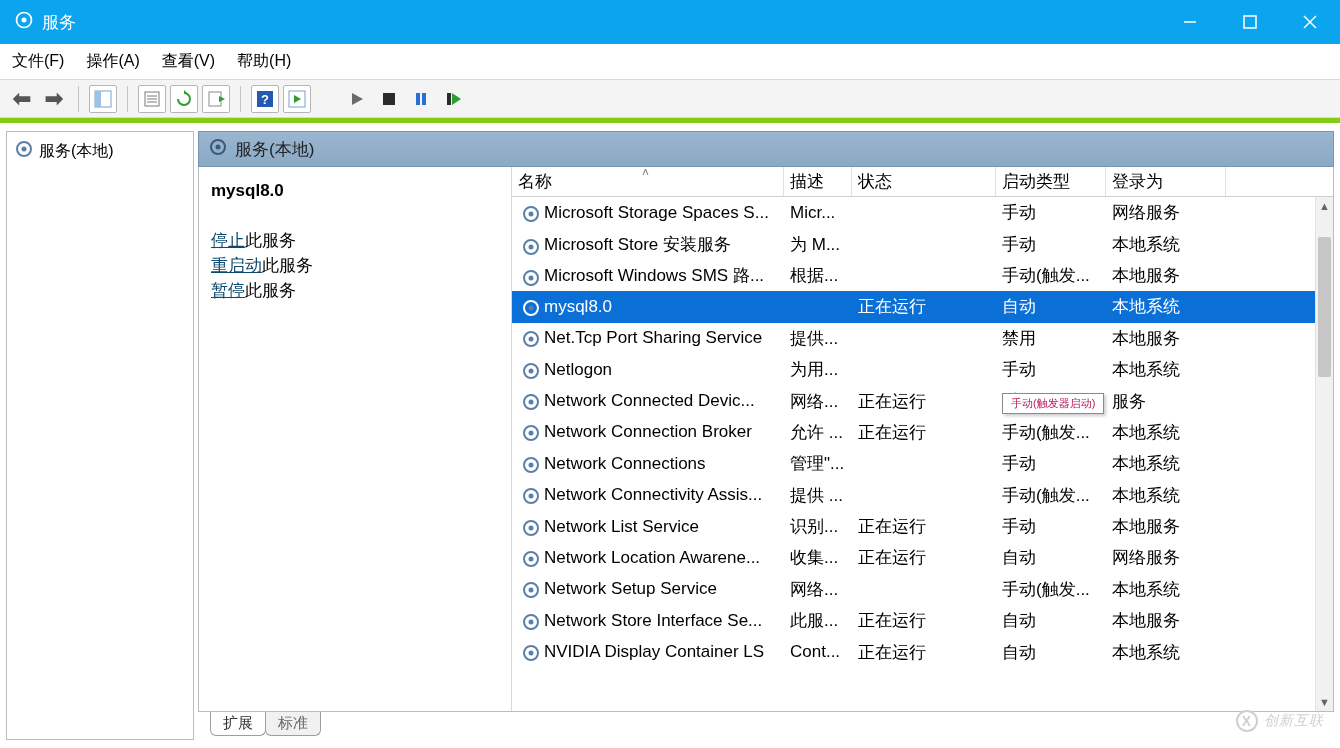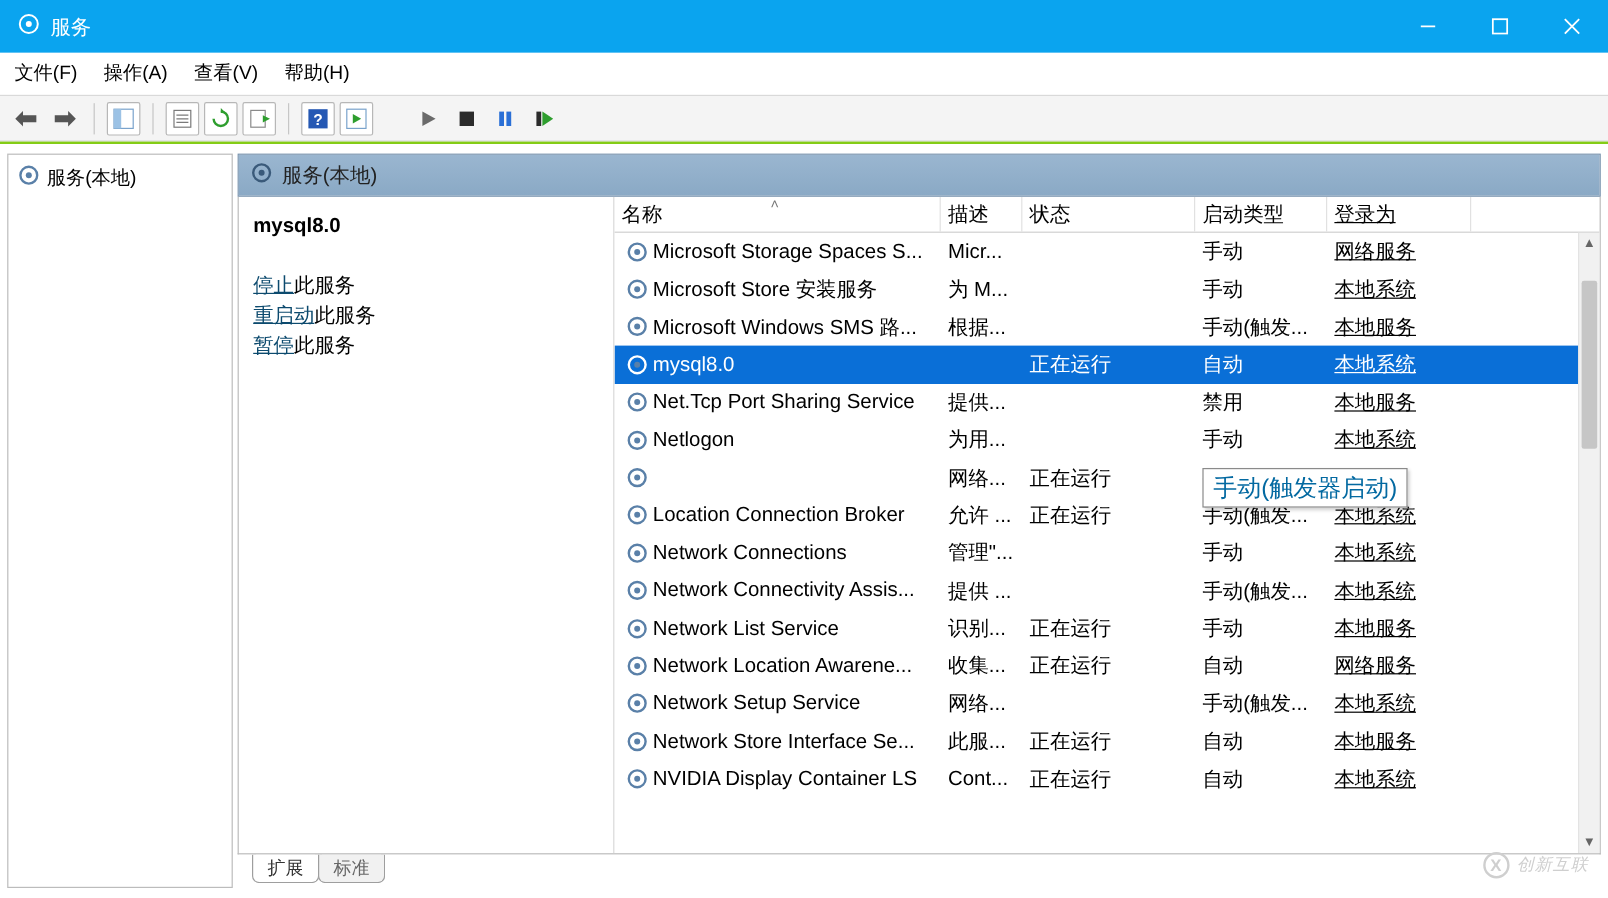--- a/index.html
+++ b/index.html
@@ -74,21 +74,21 @@
   .tool-btn.boxed {
     border: 1px solid #b7b7b7;
     background: #fff;
   }
   .arrow-lg { font-size: 22px; color:#555; font-weight: bold; }
 
   
   .content {
     display: flex;
     height: calc(748px - 44px - 36px - 38px);
-    border-top: 2px solid #84cc16;
+    border-top: 5px solid #84cc16;
   }
   .left-pane {
     width: 188px;
     border: 1px solid #bcbcbc;
     margin: 8px 4px 8px 6px;
     background: #fff;
     padding: 8px 8px;
   }
   .tree-node {
     display:flex; align-items:center; gap:6px;
@@ -178,25 +178,25 @@
     text-overflow: ellipsis;
   }
   .row.selected {
     background: #0a6fd7;
     color: #fff;
   }
   .row .svc-icon { display:flex; align-items:center; padding-left:4px; }
   .row.selected .svc-icon svg circle.outer { stroke: #fff; }
 
   
-  .c-name { width: 272px; display:flex; align-items:center; gap:4px;}
+  .c-name { width: 272px; display:flex; align-items:flex-end; gap:4px;}
   .c-desc { width: 68px; }
   .c-stat { width: 144px; }
   .c-start{ width: 110px; }
-  .c-logon{ width: 120px; text-decoration: underline; }
+  .c-logon{ width: 120px; }
 
   
   .vscroll {
     position:absolute;
     top:30px; right:0; bottom:0;
     width: 18px;
     background: #f1f1f1;
     border-left: 1px solid #e3e3e3;
   }
   .vscroll .thumb {
@@ -213,23 +213,23 @@
   }
   .vscroll .up { top:0; }
   .vscroll .down{ bottom:0; }
 
   
   .tooltip {
     position: absolute;
     background: #fff;
     border: 1px solid #8a8a8a;
     padding: 2px 8px;
-    font-size: 20px;
+    font-size: 11px;
     box-shadow: 2px 2px 3px rgba(0,0,0,.2);
-    color:#0369a1;
+    color:#be185d;
     white-space: nowrap;
     z-index: 5;
   }
 
   
   .tab-strip {
     height: 28px;
     display:flex;
     align-items:flex-start;
     padding-left: 12px;
@@ -519,35 +519,36 @@
               <div class="col c-logon">本地系统</div>
             </div>
             <div class="row">
               <div class="col c-name">
                 <span class="svc-icon">
                   <svg width="18" height="18">
                     <circle class="outer" cx="9" cy="9" r="7" fill="none" stroke="#5a80a8" stroke-width="2"></circle>
                     <circle cx="9" cy="9" r="2.5" fill="#5a80a8"></circle>
                   </svg>
                 </span>
+                <span>Network Connected Devic...</span>
               </div>
               <div class="col c-desc">网络...</div>
               <div class="col c-stat">正在运行</div>
               <div class="col c-start">手动(触发...</div>
               <div class="col c-logon">服务</div>
             </div>
             <div class="row">
               <div class="col c-name">
                 <span class="svc-icon">
                   <svg width="18" height="18">
                     <circle class="outer" cx="9" cy="9" r="7" fill="none" stroke="#5a80a8" stroke-width="2"></circle>
                     <circle cx="9" cy="9" r="2.5" fill="#5a80a8"></circle>
                   </svg>
                 </span>
-                <span>Location Connection Broker</span>
+                <span>Network Connection Broker</span>
               </div>
               <div class="col c-desc">允许 ...</div>
               <div class="col c-stat">正在运行</div>
               <div class="col c-start">手动(触发...</div>
               <div class="col c-logon">本地系统</div>
             </div>
             <div class="row">
               <div class="col c-name">
                 <span class="svc-icon">
                   <svg width="18" height="18">

